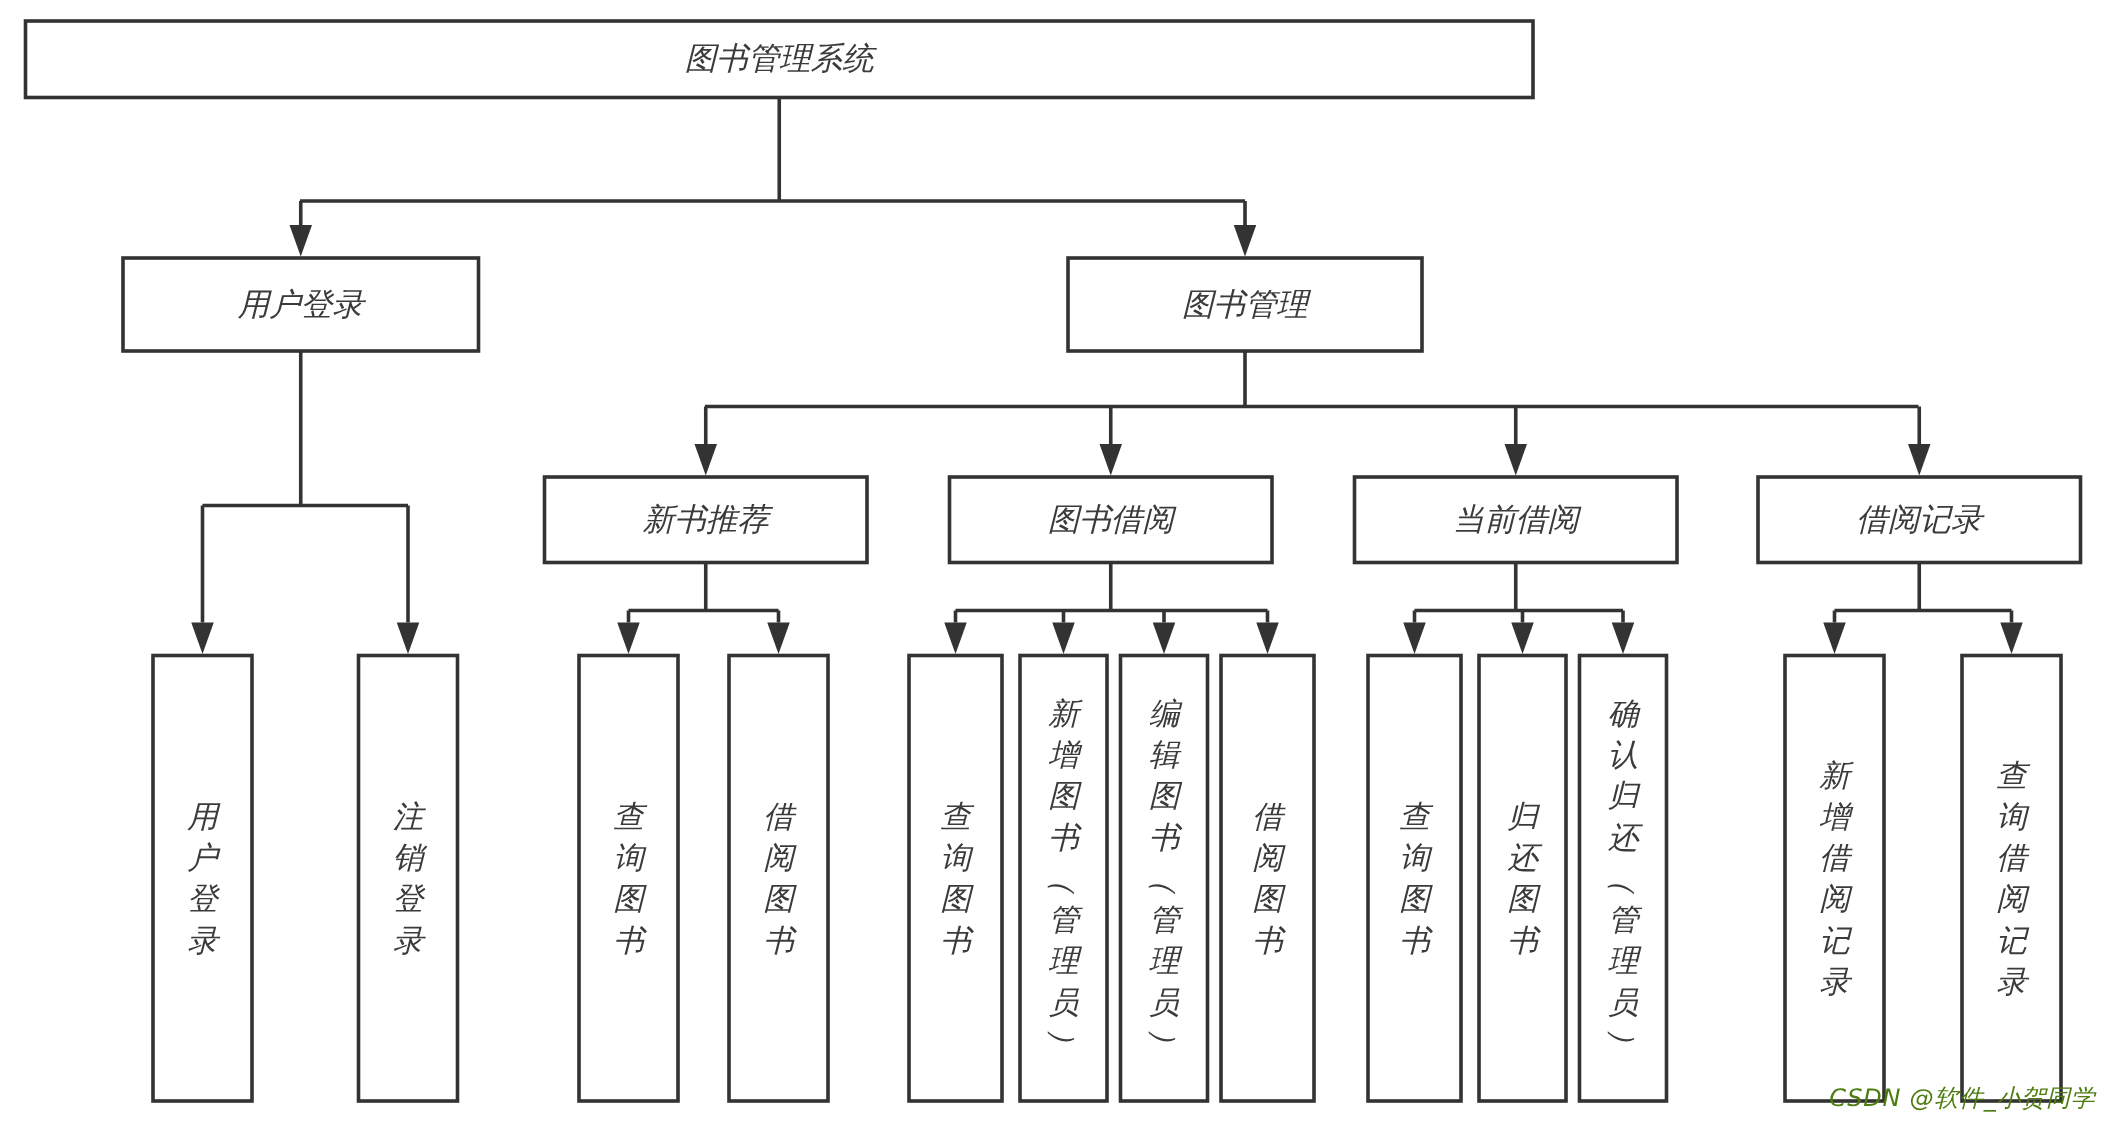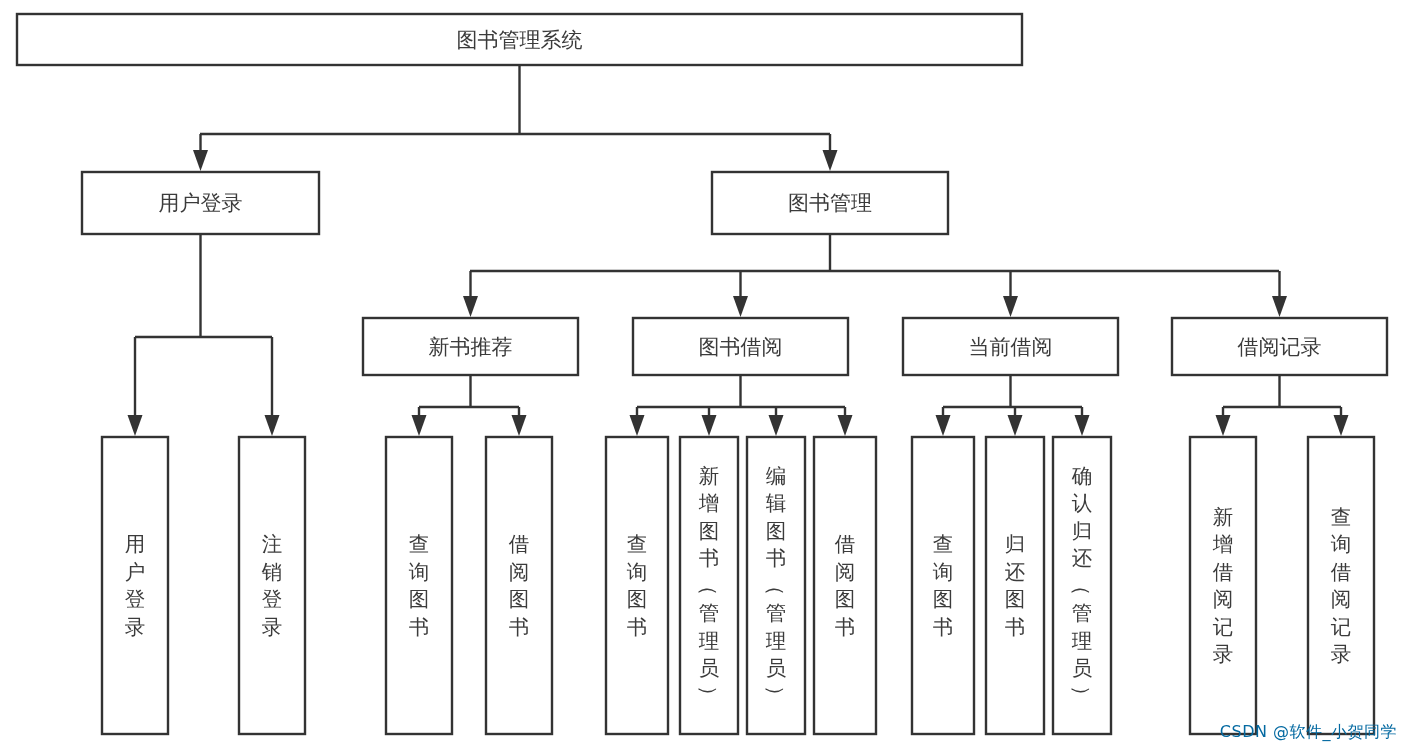--- a/index.html
+++ b/index.html
@@ -14,20 +14,21 @@
     position: relative;
     overflow: hidden;
     font-family: "DejaVu Sans", "Liberation Sans", sans-serif;
   }
   #diagram-root {
     position: absolute;
     left: 0;
     top: 0;
     width: 1405px;
     height: 747px;
+    font-style: italic;
   }
   svg.flow {
     display: block;
     width: 1405px;
     height: 747px;
     shape-rendering: geometricPrecision;
   }
   .node-box {
     fill: #ffffff;
     stroke: #333333;
@@ -58,21 +59,21 @@
     font-size: 20.5px;
     text-anchor: middle;
     dominant-baseline: central;
   }
   .watermark {
     position: absolute;
     right: 8px;
     bottom: 4px;
     font-family: "DejaVu Sans", "Liberation Sans", sans-serif;
     font-size: 16px;
-    color: #0369a1;
+    color: #4d7c0f;
     letter-spacing: 0.5px;
     white-space: nowrap;
     user-select: none;
     pointer-events: none;
   }
 </style>
 </head>
 <body>
 
 <div id="diagram-root">

